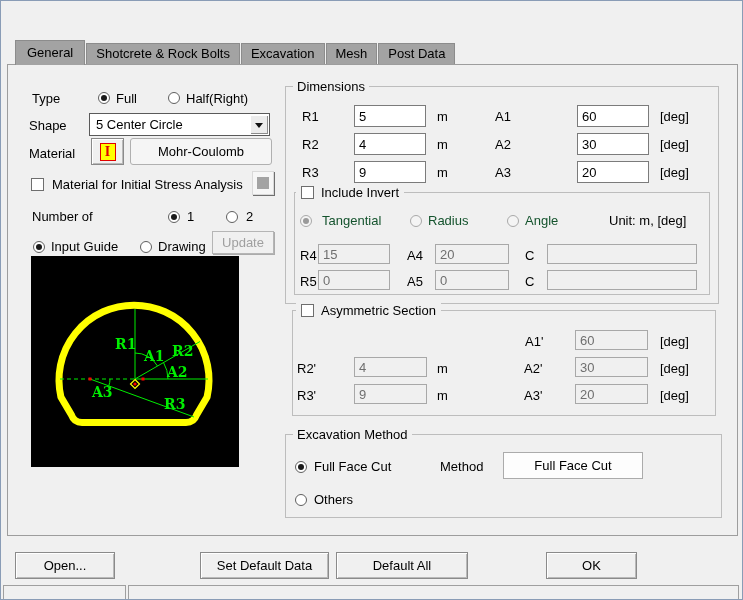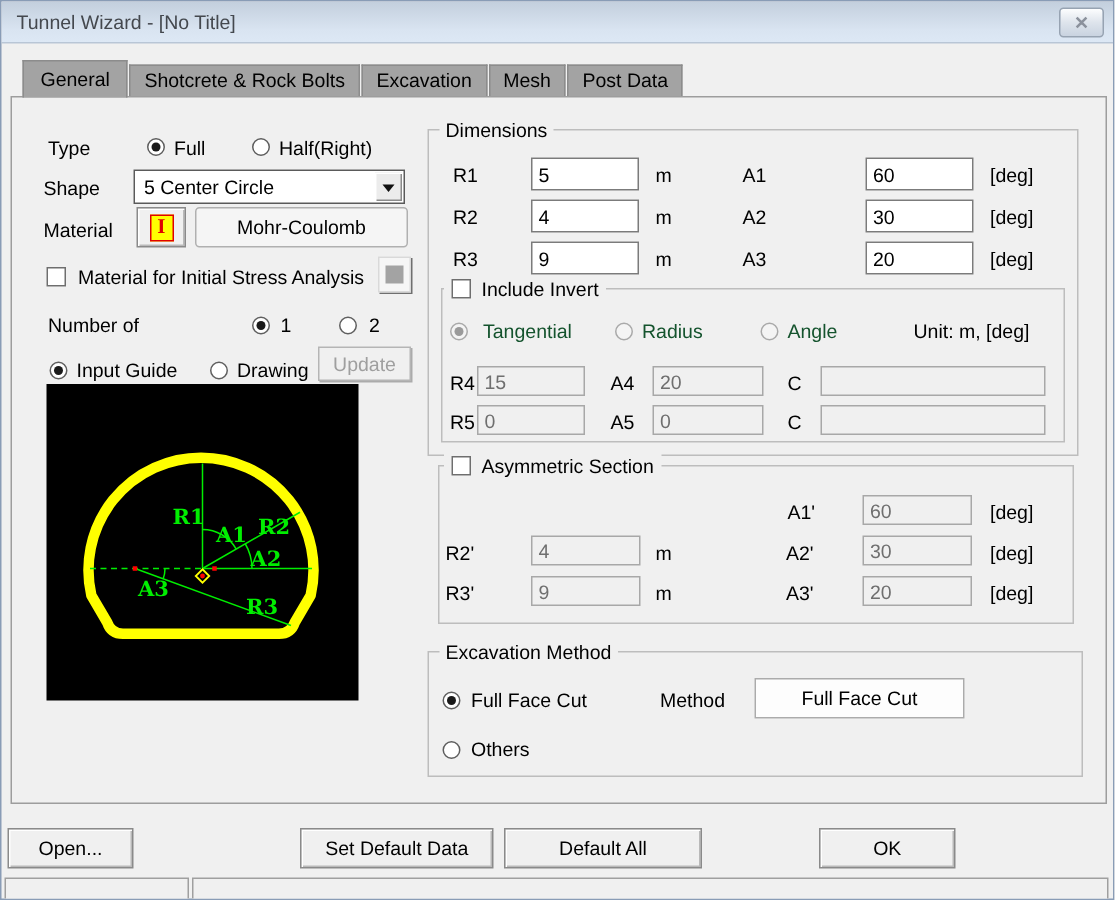--- a/index.html
+++ b/index.html
@@ -82,26 +82,20 @@
 
   
   .fbtn { height:27px; top:551px; }
   .statusp { position:absolute; top:584px; height:18px; background:#f0f0f0; border:1px solid #9f9f9f; }
 </style>
 </head>
 <body>
 
 <div id="win">
 
-  <div id="titlebar">
-    <span id="titletext">Tunnel Wizard - [No Title]</span>
-    <div id="closebtn">
-      <span>✕</span>
-    </div>
-  </div>
 
   <div id="tabstrip">
     <div class="tab active">General</div>
     <div class="tab">Shotcrete &amp; Rock Bolts</div>
     <div class="tab">Excavation</div>
     <div class="tab">Mesh</div>
     <div class="tab">Post Data</div>
   </div>
 
   <div id="tabpage">
@@ -257,21 +251,21 @@
     <span class="radio on" style="left:287px;top:396px"></span>
     <span class="lbl" style="left:306px;top:394px">Full Face Cut</span>
     <span class="lbl" style="left:432px;top:394px">Method</span>
     <div id="methodbox">
       <span>Full Face Cut</span>
     </div>
     <span class="radio" style="left:287px;top:429px"></span>
     <span class="lbl" style="left:306px;top:427px">Others</span>
   </div>
 
-  <div class="btn fbtn" style="left:4px;width:84px">
+  <div class="btn fbtn" style="left:14px;width:100px">
     <span>Open...</span>
   </div>
   <div class="btn fbtn" style="left:199px;width:129px">
     <span>Set Default Data</span>
   </div>
   <div class="btn fbtn" style="left:335px;width:132px">
     <span>Default All</span>
   </div>
   <div class="btn fbtn" style="left:545px;width:91px">
     <span>OK</span>

